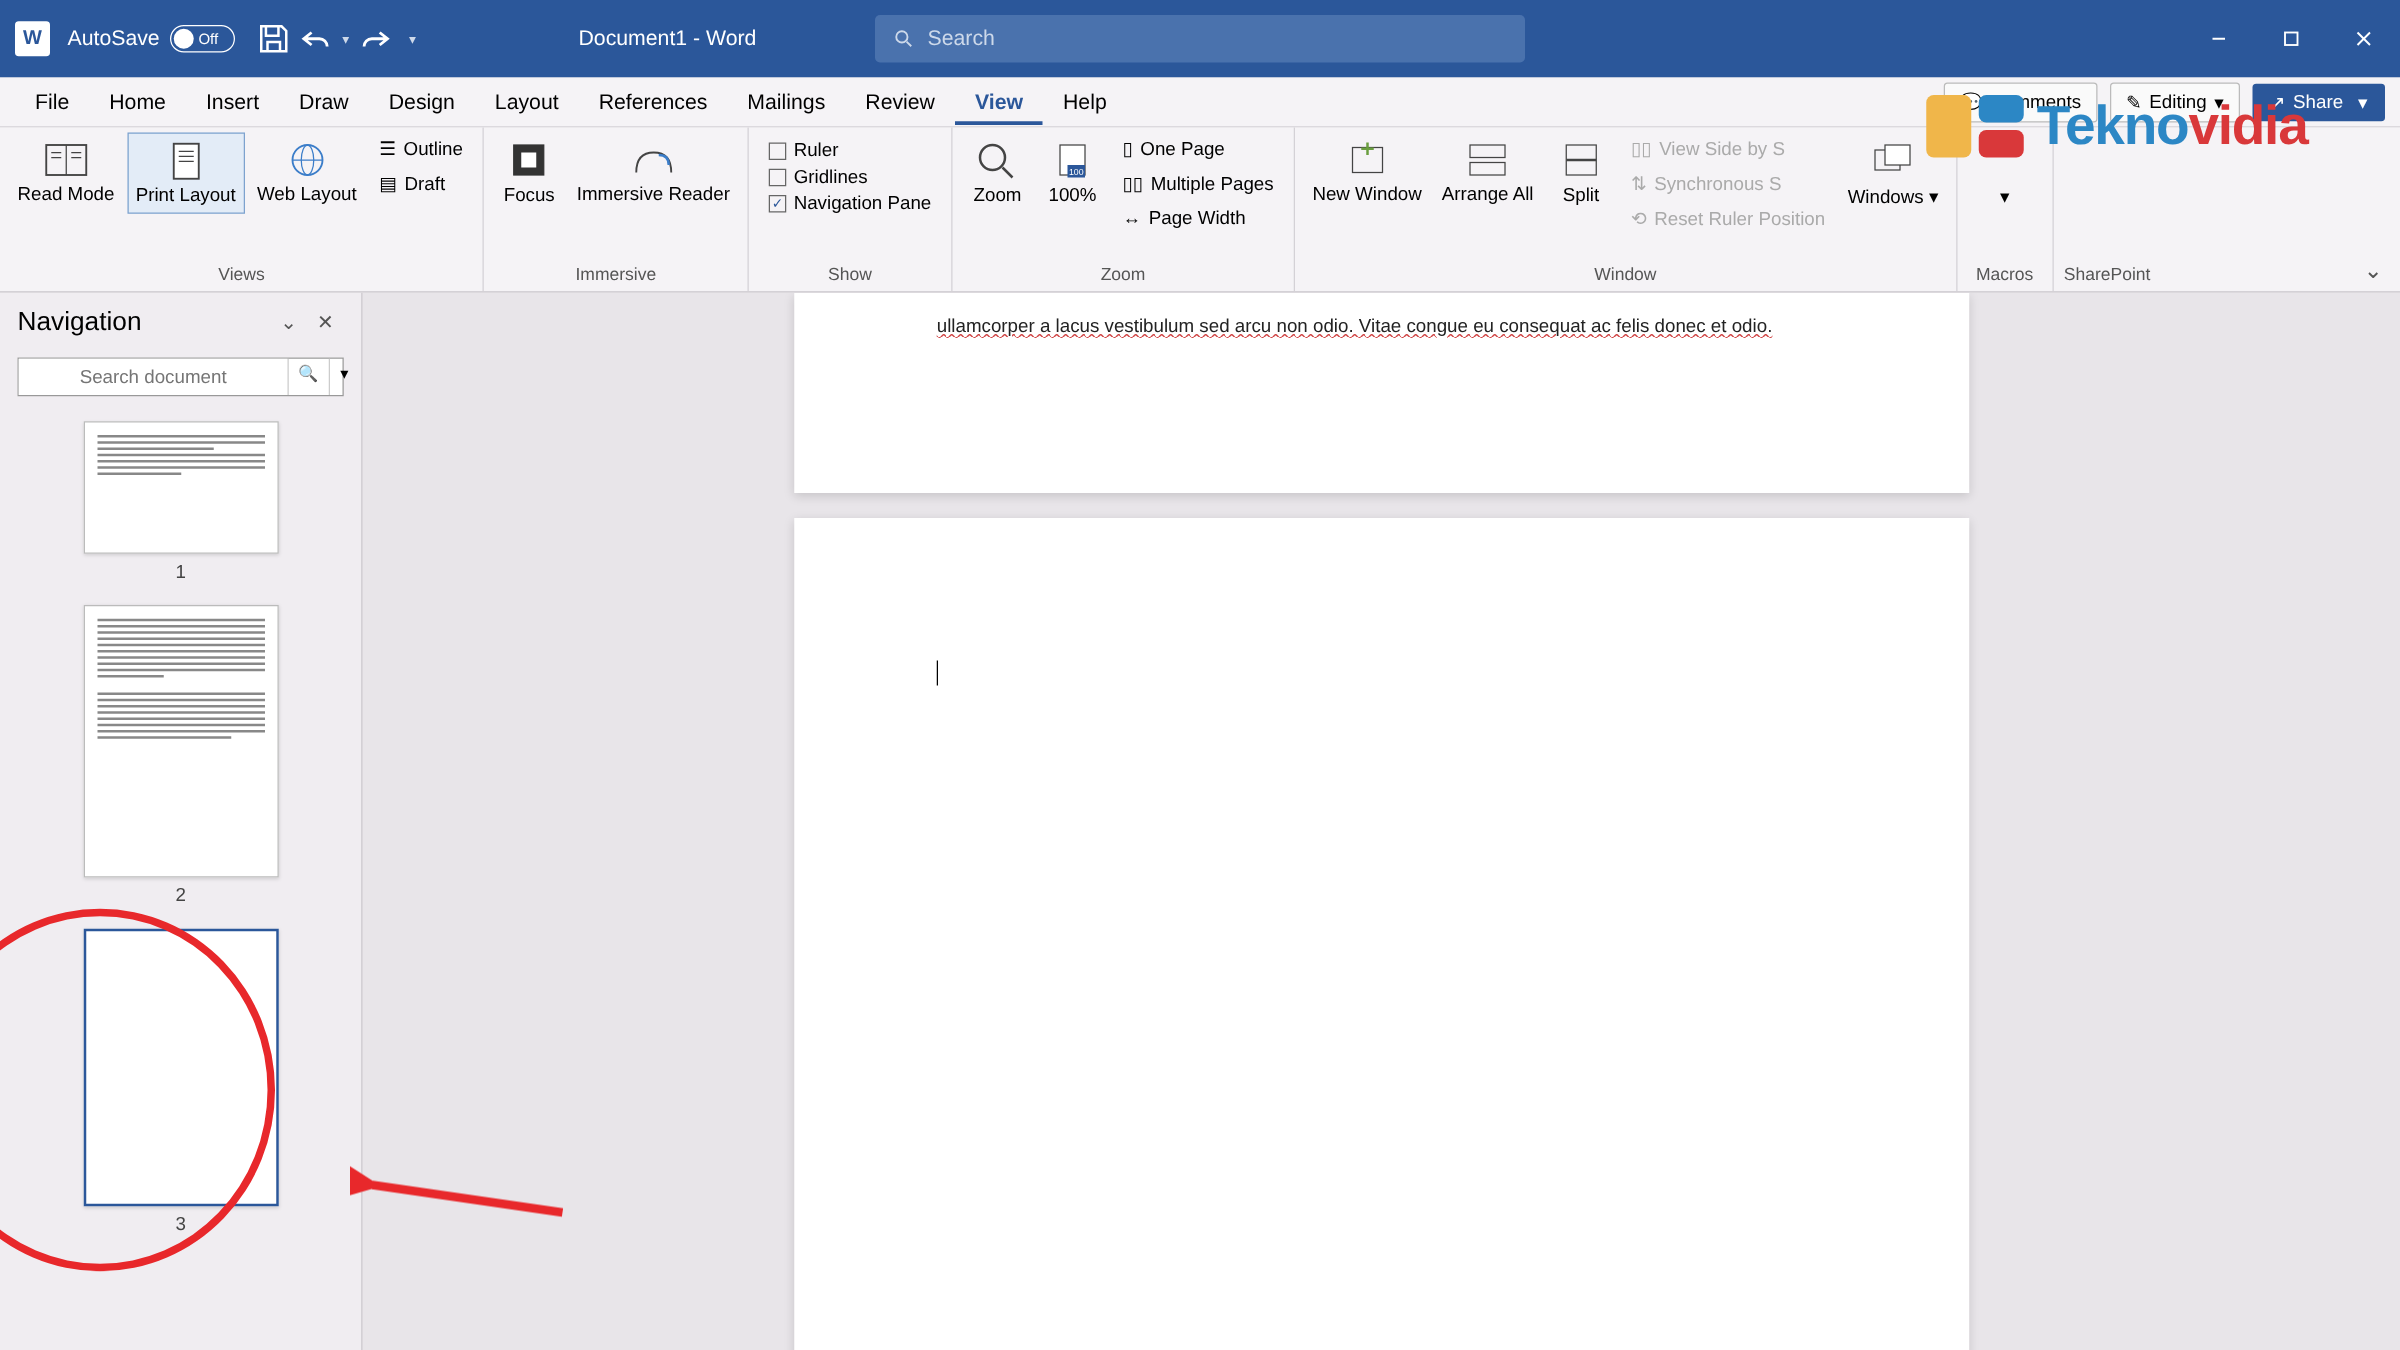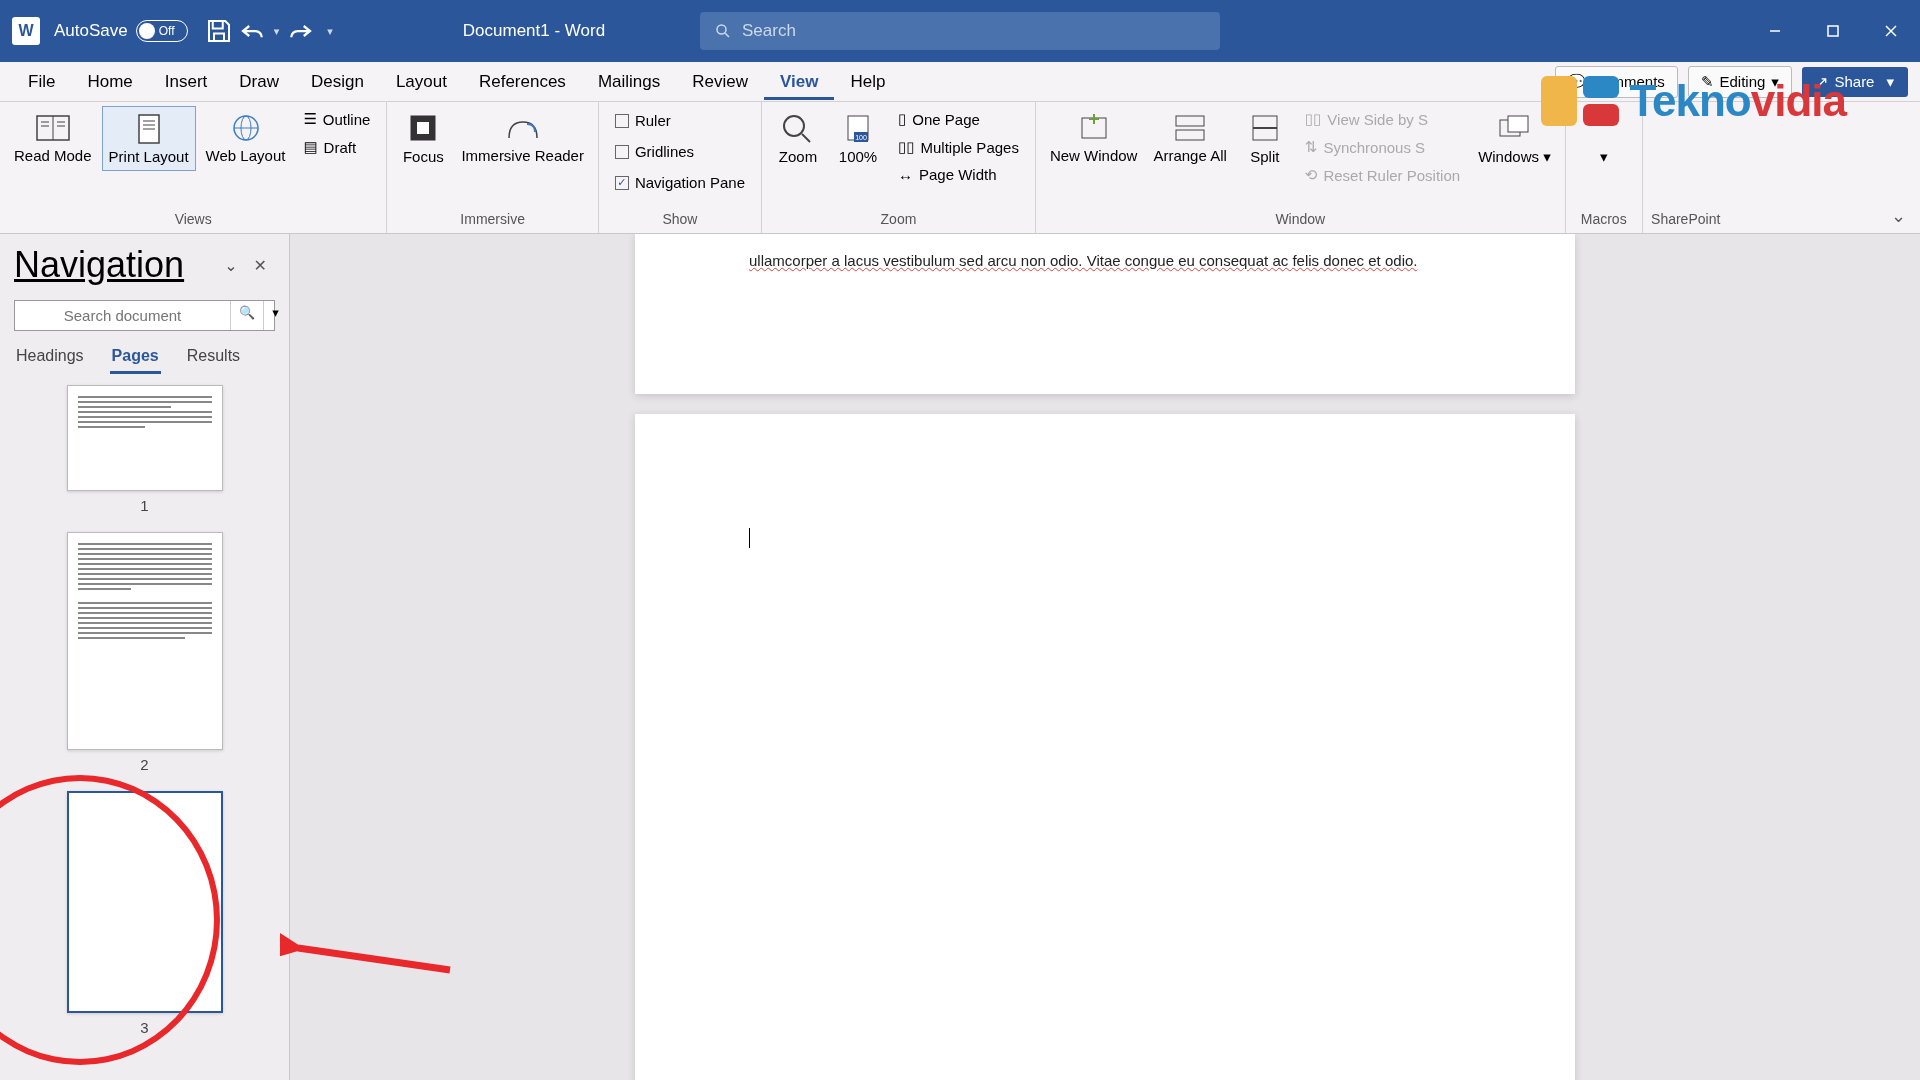--- a/index.html
+++ b/index.html
@@ -37,21 +37,21 @@
 .small-row { display: flex; flex-direction: column; gap: 6px; padding: 2px 4px; }
 .small-btn { display: flex; align-items: center; gap: 6px; font-size: 15px; cursor: pointer; padding: 2px 4px; }
 .check { width: 14px; height: 14px; border: 1px solid #666; display: inline-flex; align-items: center; justify-content: center; font-size: 11px; }
 .check.checked::after { content: '✓'; color: #2b579a; }
 .disabled { color: #aaa; }
 .collapse-ribbon { position: absolute; right: 14px; bottom: 6px; cursor: pointer; font-size: 18px; color: #555; }
 
 .main-area { display: flex; height: calc(100% - 234px); }
 .nav-pane { width: 290px; background: #f0edf1; border-right: 1px solid #c9c6cc; display: flex; flex-direction: column; }
 .nav-header { display: flex; align-items: center; padding: 10px 14px; }
-.nav-title { font-size: 36px; font-weight: 400; flex: 1; text-decoration: underline; }
+.nav-title { font-size: 21px; font-weight: 400; flex: 1; }
 .nav-header-btn { cursor: pointer; padding: 4px 8px; font-size: 16px; color: #555; }
 .nav-search { margin: 4px 14px 10px; display: flex; border: 1px solid #999; background: #fff; }
 .nav-search input { flex: 1; border: none; padding: 6px 8px; font-size: 15px; outline: none; text-align: center; }
 .nav-search-btn { padding: 4px 8px; cursor: pointer; border-left: 1px solid #ccc; font-size: 13px; }
 .nav-tabs { display: flex; padding: 0 14px; gap: 24px; border-bottom: 1px solid transparent; }
 .nav-tab { font-size: 16px; padding: 6px 2px; cursor: pointer; color: #444; }
 .nav-tab.active { color: #2b579a; border-bottom: 3px solid #2b579a; font-weight: 600; }
 .thumbs { flex: 1; overflow: auto; padding: 10px 0; position: relative; }
 .thumb-wrap { display: flex; flex-direction: column; align-items: center; margin-bottom: 18px; position: relative; }
 .thumb { width: 156px; background: #fff; border: 1px solid #bbb; box-shadow: 0 1px 3px rgba(0,0,0,0.15); padding: 10px; }
@@ -237,21 +237,21 @@
           </div>
         <span style="text-align:center;line-height:1.1">Immersive Reader</span>
       </div>
     </div>
     <div class="group-label">Immersive</div>
   </div>
 
 
   <div class="ribbon-group">
     <div class="group-content">
-      <div class="small-row" style="gap:10px;padding-top:4px">
+      <div class="small-row" style="gap:0;padding-top:4px">
         <div class="small-btn">
             <span class="check"></span>
             <span>Ruler</span>
           </div>
         <div class="small-btn">
             <span class="check"></span>
             <span>Gridlines</span>
           </div>
         <div class="small-btn">
             <span class="check checked"></span>
@@ -384,25 +384,20 @@
   <div class="nav-pane">
     <div class="nav-header">
       <span class="nav-title">Navigation</span>
       <span class="nav-header-btn">⌄</span>
       <span class="nav-header-btn">✕</span>
     </div>
     <div class="nav-search">
       <input placeholder="Search document" style="">
       <span class="nav-search-btn">🔍</span>
       <span class="nav-search-btn">▾</span>
-    </div>
-    <div class="nav-tabs">
-      <div class="nav-tab">Headings</div>
-      <div class="nav-tab active">Pages</div>
-      <div class="nav-tab">Results</div>
     </div>
     <div class="thumbs">
       <div class="thumb-wrap">
         <div class="thumb" style="height:106px">
             <div class="thumb-lines">
               <div class="thumb-line"></div>
               <div class="thumb-line"></div>
               <div class="thumb-line" style="width:70%"></div>
               <div class="thumb-line"></div>
               <div class="thumb-line"></div>

